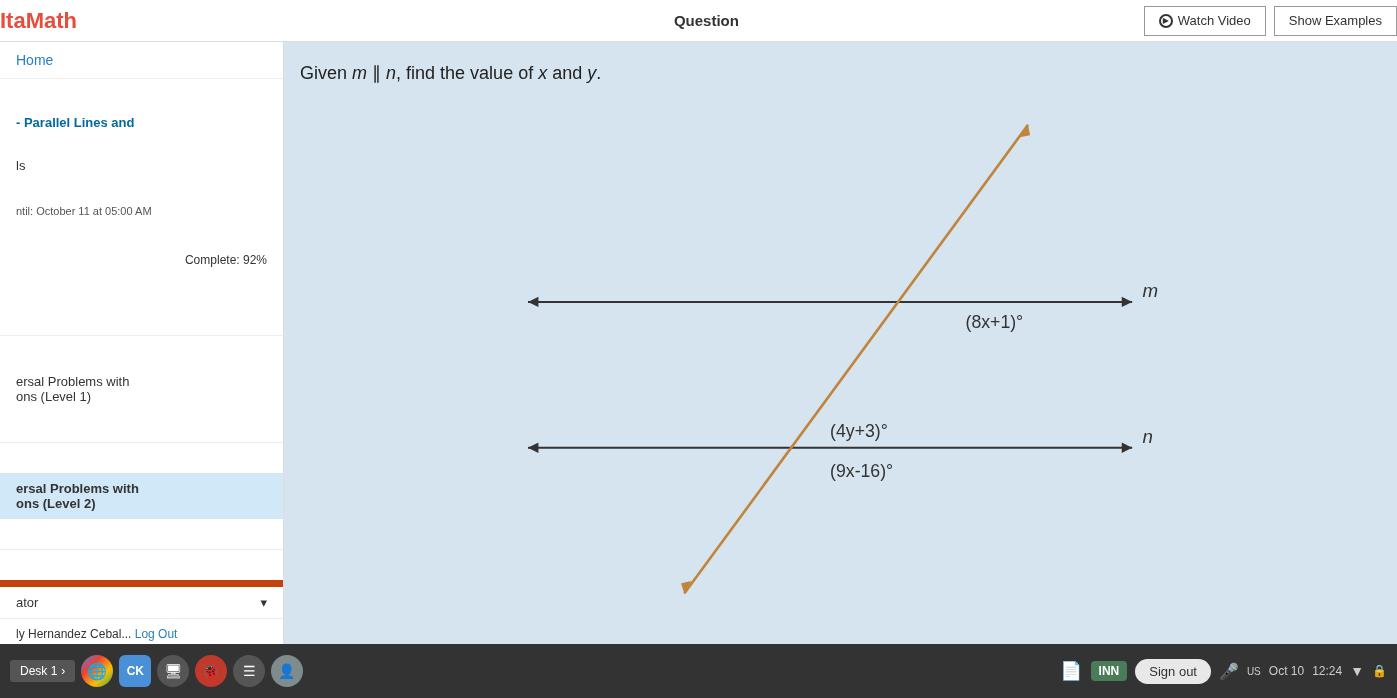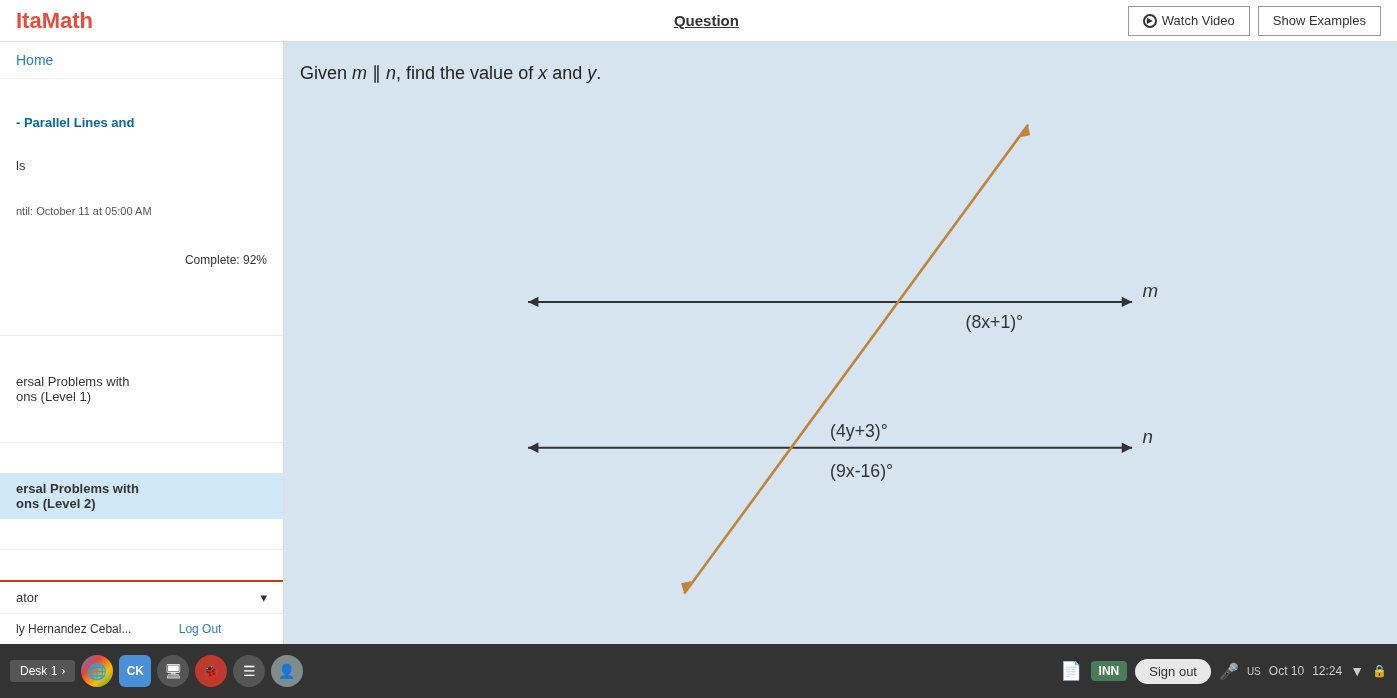--- a/index.html
+++ b/index.html
@@ -13,37 +13,36 @@
       flex-direction: column;
     }
 
     
     .header {
       display: flex;
       align-items: center;
       background: #fff;
       height: 42px;
       border-bottom: 1px solid #ddd;
-      padding: 0 16px;
+      padding: 0 0;
       flex-shrink: 0;
     }
     .logo {
       font-size: 22px;
       font-weight: bold;
       color: #2c3e50;
       margin-right: auto;
     }
     .logo span { color: #e74c3c; }
     .header-label {
       font-size: 15px;
       font-weight: bold;
       color: #333;
       margin-right: auto;
       margin-left: 200px;
-      text-decoration: underline;
     }
     .header-btn {
       display: flex;
       align-items: center;
       border: 1px solid #999;
       background: #fff;
       padding: 4px 14px;
       font-size: 13px;
       cursor: pointer;
       height: 30px;
@@ -132,40 +131,39 @@
       font-size: 13px;
       color: #333;
       cursor: pointer;
     }
     .sidebar-item.active {
       background: #d0e8f8;
       font-weight: bold;
     }
     .sidebar-bottom {
       margin-top: auto;
-      border-top: 2px solid #c2410c;
+      border-top: 7px solid #c2410c;
     }
     .sidebar-calc {
       padding: 8px 16px;
       font-size: 13px;
       color: #333;
       display: flex;
       align-items: center;
       justify-content: space-between;
     }
     .sidebar-user {
       padding: 8px 16px;
       font-size: 12px;
       color: #333;
       border-top: 1px solid #eee;
     }
     .sidebar-user a {
       color: #2980b9;
       text-decoration: none;
-      margin-left: 44px;
     }
 
     
     .content {
       flex: 1;
       background: #d6e4ef;
       padding: 20px 16px;
       overflow: hidden;
       position: relative;
     }

